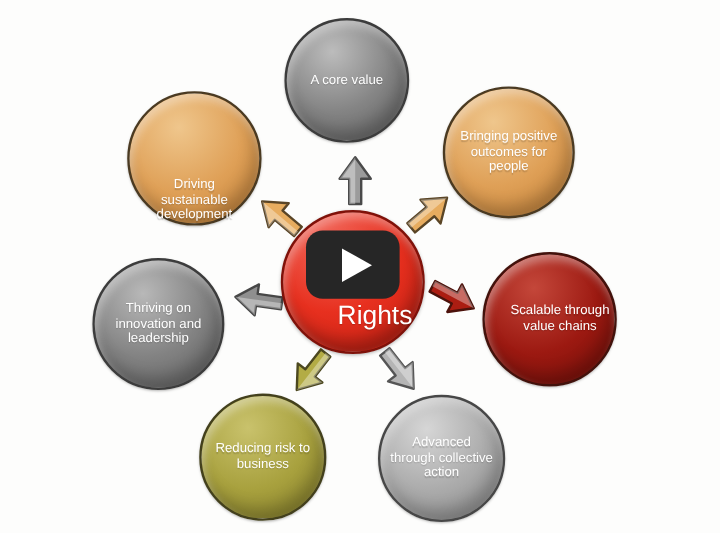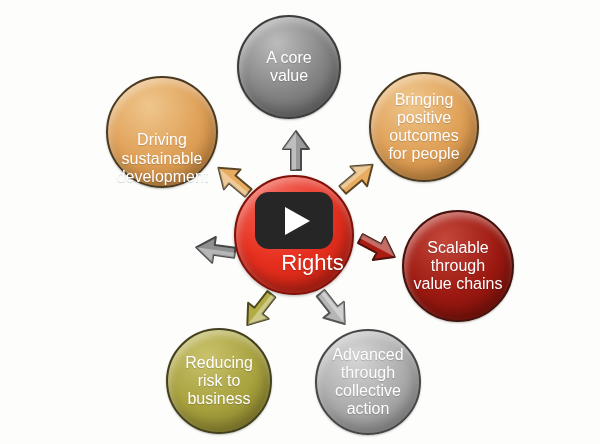--- a/index.html
+++ b/index.html
@@ -27,21 +27,21 @@
                 inset -4px -8px 12px rgba(0,0,0,.22),
                 0 1px 2px rgba(0,0,0,.25);
     display: flex;
     align-items: center;
     justify-content: center;
     text-align: center;
     box-sizing: border-box;
   }
   .node-label {
     color: #ffffff;
-    font-size: 16px;
+    font-size: 11px;
     line-height: 1.14;
     max-width: 84%;
     text-shadow: 0 1px 1px rgba(0,0,0,.18);
   }
   
   .center-node {
     position: absolute;
     left: 234px; top: 175px;
     width: 120px; height: 120px;
     border-radius: 50%;
@@ -97,32 +97,35 @@
 <div class="stage">
 
   <div class="node" style="left: 237px; top: 15px; width: 104px; height: 104px; --light: #bcbcbc; --mid: #848484; --dark: #5e5e5e; --border: #3c3c3c;">
     <span class="node-label">A core value</span>
   </div>
 
   <div class="node" style="left: 369px; top: 72px; width: 110px; height: 110px; --light: #efc68c; --mid: #dfa057; --dark: #c27f35; --border: #4a3a22;">
     <span class="node-label">Bringing positive outcomes for people</span>
   </div>
 
-  <div class="node" style="left: 402px; top: 210px; width: 112px; height: 112px; --light: #c4473a; --mid: #9c1911; --dark: #6e0e08; --border: #42120c;">
+  <div class="node" style="left: 402px; top: 210px; width: 112px; height: 112px; justify-content: flex-end; --light: #c4473a; --mid: #9c1911; --dark: #6e0e08; --border: #42120c;">
     <span class="node-label">Scalable through value chains</span>
   </div>
 
   <div class="node" style="left: 166px; top: 328px; width: 106px; height: 106px; --light: #c9c26c; --mid: #a8a13e; --dark: #827b29; --border: #43401d;">
     <span class="node-label">Reducing risk to business</span>
   </div>
 
   <div class="node" style="left: 315px; top: 329px; width: 106px; height: 106px; --light: #d6d6d6; --mid: #ababab; --dark: #878787; --border: #474747;">
     <span class="node-label">Advanced through collective action</span>
   </div>
 
+  <div class="node" style="left: 77px; top: 215px; width: 110px; height: 110px; --light: #b8b8b8; --mid: #828282; --dark: #5c5c5c; --border: #3c3c3c;">
+    <span class="node-label">Thriving on innovation and leadership</span>
+  </div>
 
   <div class="node" style="left: 106px; top: 76px; width: 112px; height: 112px; align-items: flex-end; --light: #efc68c; --mid: #dfa057; --dark: #c27f35; --border: #4a3a22;">
     <span class="node-label">Driving sustainable development</span>
   </div>
 
   <div class="arrow" style="left: 274px; top: 133px; transform: rotate(-90deg); --af: #9b9b9b; --as: #4a4a4a;">
     <svg viewBox="0 0 44 32">
         <path class="body" d="M2 11 L23 11 L23 3 L41 16 L23 29 L23 21 L2 21 Z"></path>
         <path class="gloss" d="M2 11 L23 11 L23 3 L41 16 L23 16 L2 16 Z"></path>
       </svg>

